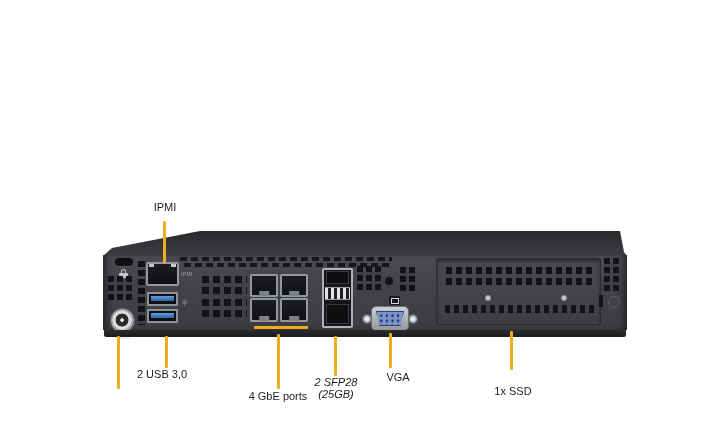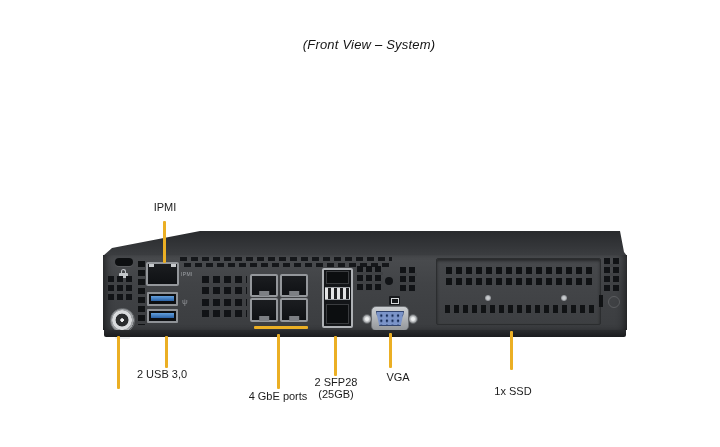--- a/index.html
+++ b/index.html
@@ -148,21 +148,20 @@
     border-radius:50%; border:1px solid rgba(255,255,255,.15); }
 
   
   .lbl { position:absolute; font-size:11px; line-height:12px; color:#1c1c1c; text-align:center; }
 </style>
 </head>
 <body>
 
 <div class="page">
 
-  <div class="title">(Front View – System)</div>
 
   <div class="chassis">
     <div class="chassis-top"></div>
 
     <div class="chassis-face">
 
       <div class="lock-slot"></div>
       <div class="lock-icon">
         <span class="shackle"></span>
         <span class="body"></span>
@@ -253,21 +252,21 @@
   <div class="cline" style="left:389px; top:333px; height:35px;"></div>
   <div class="cline" style="left:510px; top:331px; height:39px;"></div>
 
   <div class="lbl" style="left:135px; top:201px; width:60px;">IPMI</div>
 
 
   <div class="lbl" style="left:112px; top:368px; width:100px;">2 USB 3,0</div>
 
   <div class="lbl" style="left:228px; top:390px; width:100px;">4 GbE ports</div>
 
-  <div class="lbl" style="left:296px; top:376px; width:80px;">
+  <div class="lbl" style="left:296px; top:376px; width:80px;font-style:italic;">
     <div>2 SFP28</div>
     <div>(25GB)</div>
   </div>
 
   <div class="lbl" style="left:368px; top:371px; width:60px;">VGA</div>
 
   <div class="lbl" style="left:473px; top:385px; width:80px;">1x SSD</div>
 
 </div>
 

